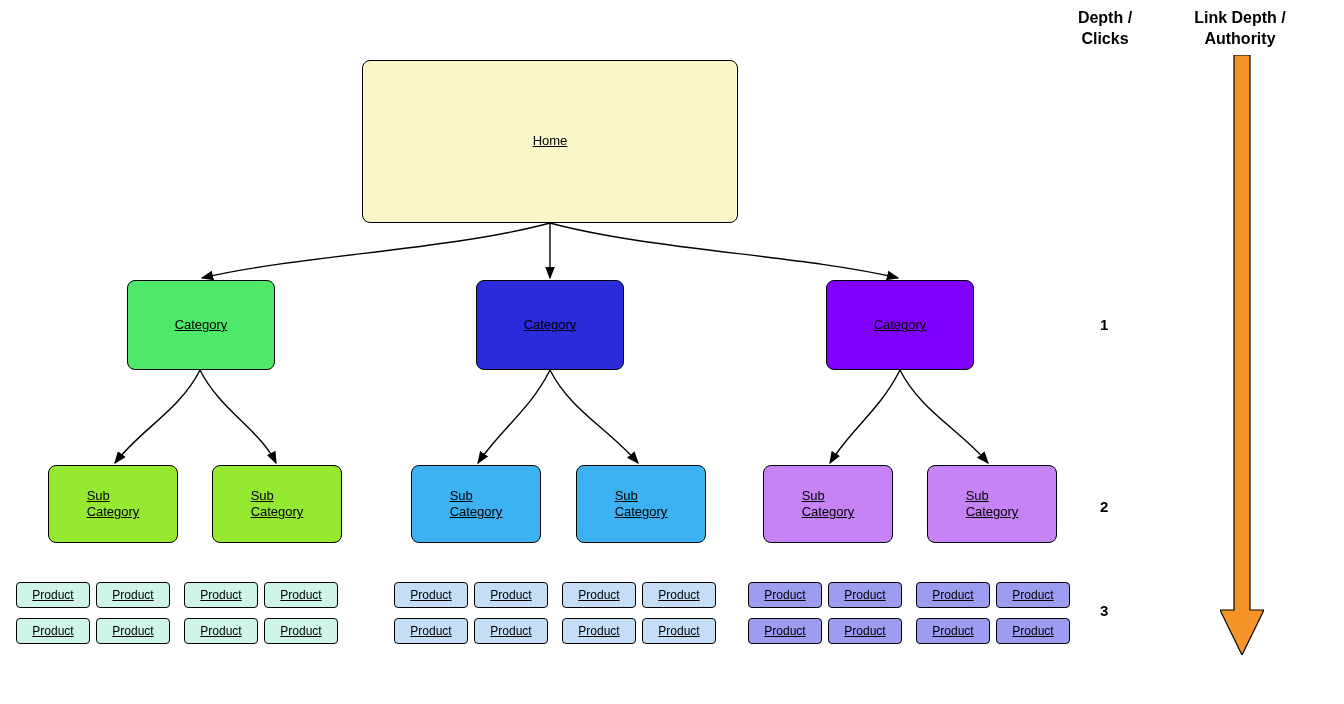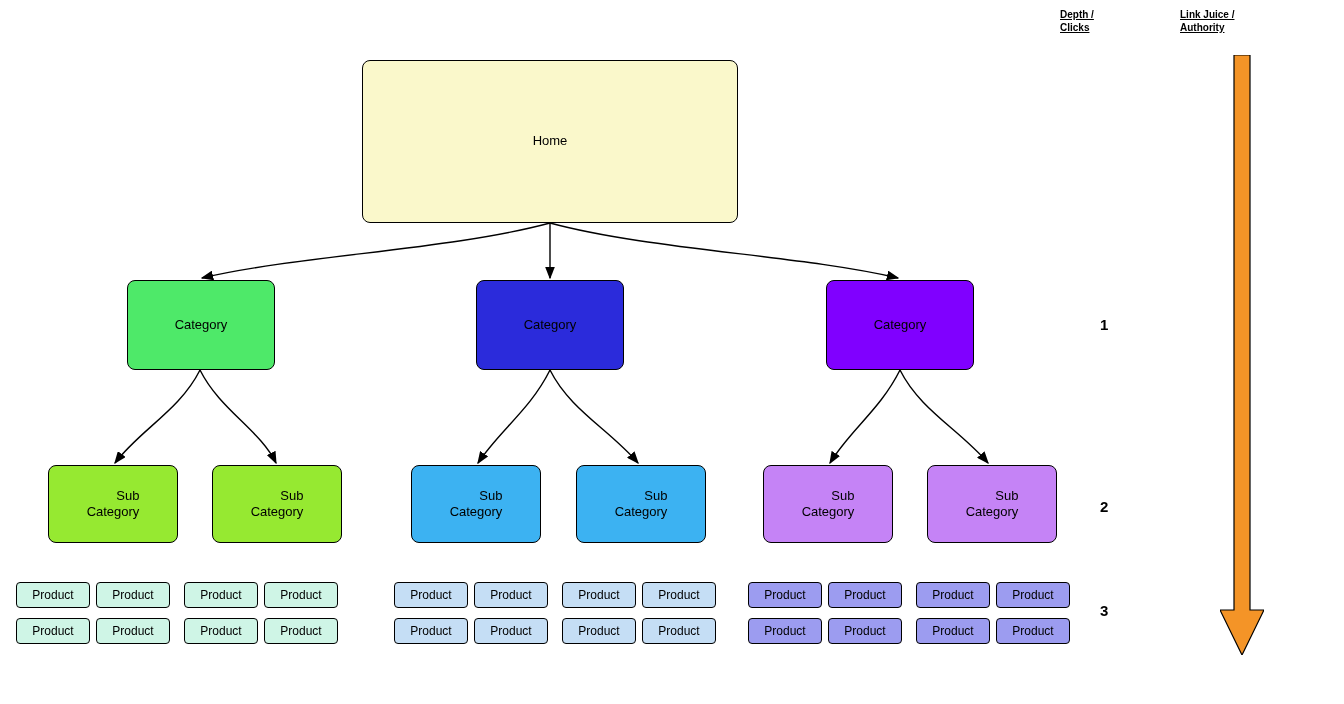--- a/index.html
+++ b/index.html
@@ -13,35 +13,36 @@
     color: #000;
     position: relative;
   }
   .node {
     position: absolute;
     border: 1.5px solid #000;
     border-radius: 8px;
     display: flex;
     align-items: center;
     justify-content: center;
-    text-align: right;
+    text-align: left;
     box-sizing: border-box;
     line-height: 1.25;
     padding: 4px;
+    text-decoration: underline;
   }
   .product {
     border-radius: 4px;
     font-size: 12px;
   }
   .header {
     position: absolute;
     font-weight: bold;
-    font-size: 10px;
+    font-size: 16px;
+    text-align: center;
     line-height: 1.3;
-    text-decoration: underline;
   }
   .depth-label {
     position: absolute;
     font-weight: bold;
     font-size: 15px;
   }
   svg.connectors {
     position: absolute;
     left: 0;
     top: 0;
@@ -51,21 +52,21 @@
   }
   svg.arrow-down {
     position: absolute;
   }
 </style>
 </head>
 <body>
 
 <div class="header" style="left:1060px; top:8px; width:90px; white-space:pre-line;">Depth /
 Clicks</div>
-<div class="header" style="left:1180px; top:8px; width:120px; white-space:pre-line;">Link Juice /
+<div class="header" style="left:1180px; top:8px; width:120px; white-space:pre-line;">Link Depth /
 Authority</div>
 
 <div class="depth-label" style="left:1100px; top:316px;">1</div>
 <div class="depth-label" style="left:1100px; top:498px;">2</div>
 <div class="depth-label" style="left:1100px; top:602px;">3</div>
 
 <svg class="arrow-down" style="left:1220px; top:55px;" width="44" height="600" viewBox="0 0 44 600">
   <path d="M14 0 L30 0 L30 555 L44 555 L22 600 L0 555 L14 555 Z" fill="#F49427" stroke="#000" stroke-width="1.2"></path>
 </svg>
 

